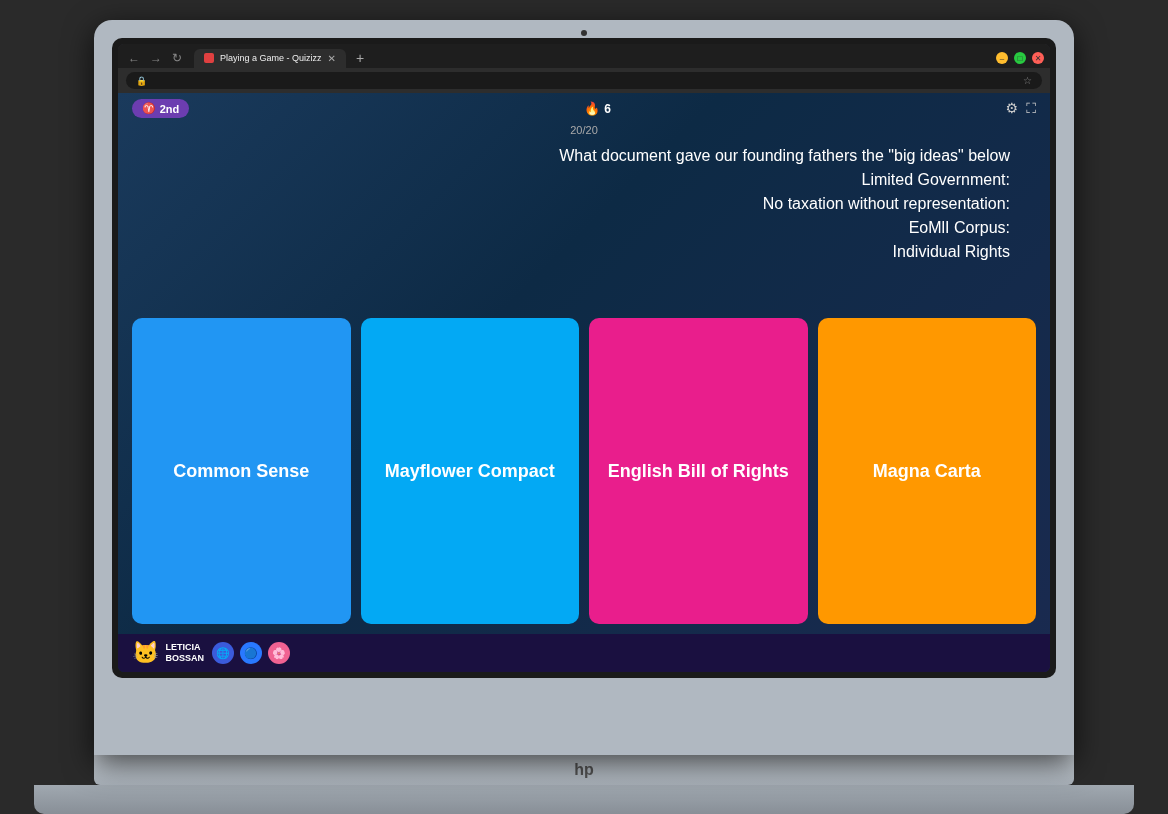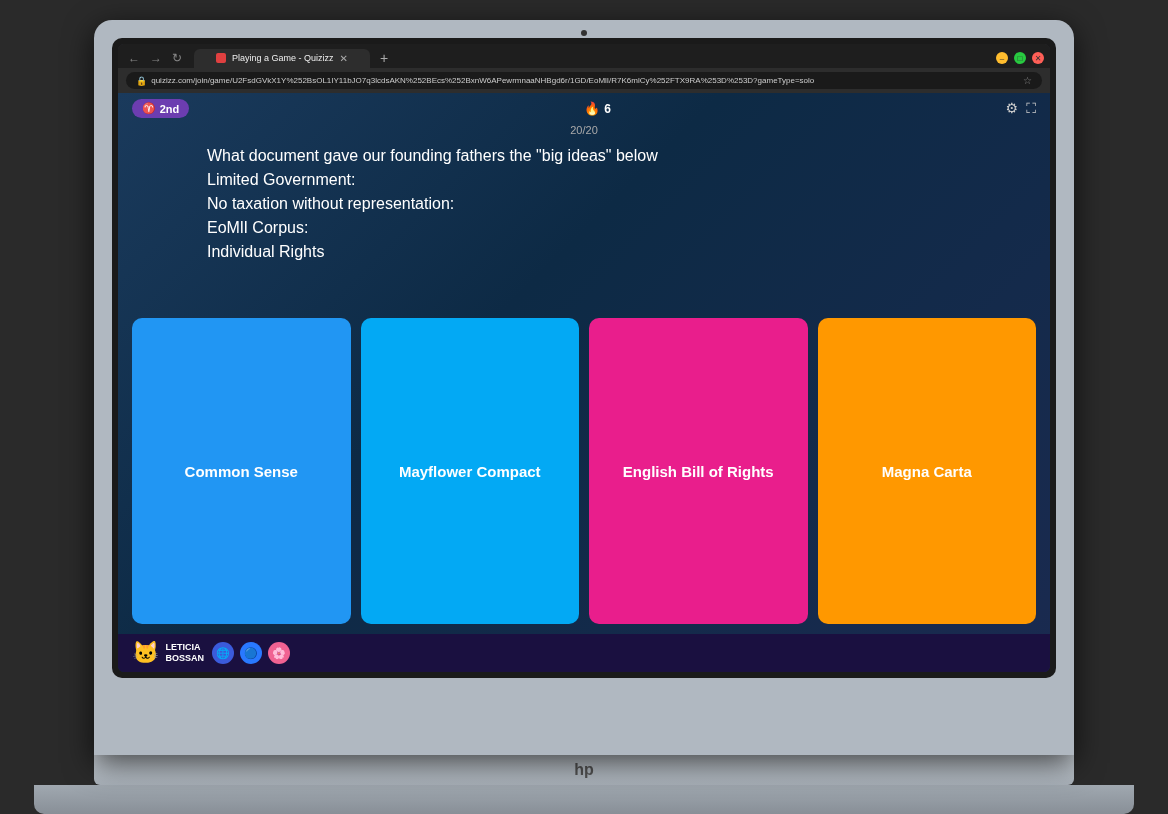--- a/index.html
+++ b/index.html
@@ -59,21 +59,21 @@
 
     .browser-controls {
       display: flex;
       gap: 2px;
       margin-right: 4px;
     }
 
     .tab-active {
       background: #2d2d2d;
       border-radius: 6px 6px 0 0;
-      padding: 4px 22px;
+      padding: 4px 10px;
       font-size: 10px;
       color: #eee;
       display: flex;
       align-items: center;
       gap: 6px;
       min-width: 140px;
     }
 
     .tab-favicon {
       width: 10px;
@@ -211,22 +211,22 @@
     
     .quiz-progress {
       text-align: center;
       color: #aaa;
       font-size: 11px;
       margin-bottom: 0;
     }
 
     
     .question-area {
-      text-align: left;
-      padding: 8px 89px 14px;
+      text-align: right;
+      padding: 8px 40px 14px;
       flex-shrink: 0;
     }
 
     .question-text {
       color: white;
       font-size: 16px;
       font-weight: 500;
       line-height: 1.5;
     }
 
@@ -244,21 +244,21 @@
     }
 
     .answer-card {
       border-radius: 10px;
       display: flex;
       align-items: center;
       justify-content: center;
       text-align: center;
       padding: 14px;
       cursor: pointer;
-      font-size: 15px;
+      font-size: 18px;
       font-weight: bold;
       color: white;
       min-height: 130px;
       margin-top: 40px;
     }
 
     
     .quiz-bottombar {
       background: #1a1040;
       padding: 6px 14px;
@@ -352,21 +352,20 @@
             <div style="flex:1"></div>
             <div class="window-controls">
               <div class="wc-btn" style="background:#ffbd2e;">–</div>
               <div class="wc-btn" style="background:#28ca40;">□</div>
               <div class="wc-btn" style="background:#ff5f57;">✕</div>
             </div>
           </div>
           <div class="address-bar-row">
             <div class="address-bar">
               <span class="addr-lock">🔒</span>
-              <span style="font-size:8px;overflow:hidden;white-space:nowrap;text-overflow:ellipsis;max-width:700px;">quizizz.com/join/game/U2FsdGVkX1Y%252BsOL1IY11bJO7q3lcdsAKN%252BEcs%252BxnW6APewrmnaaNHBgd6r/1GD/EoMlI/R7K6mlCy%252FTX9RA%253D%253D?gameType=solo</span>
               <span class="addr-star">☆</span>
             </div>
           </div>
         </div>
 
         <div class="quizizz-content">
 
           <div class="quiz-topbar">
             <div class="grade-badge">
               <span class="grade-icon">♈</span>

